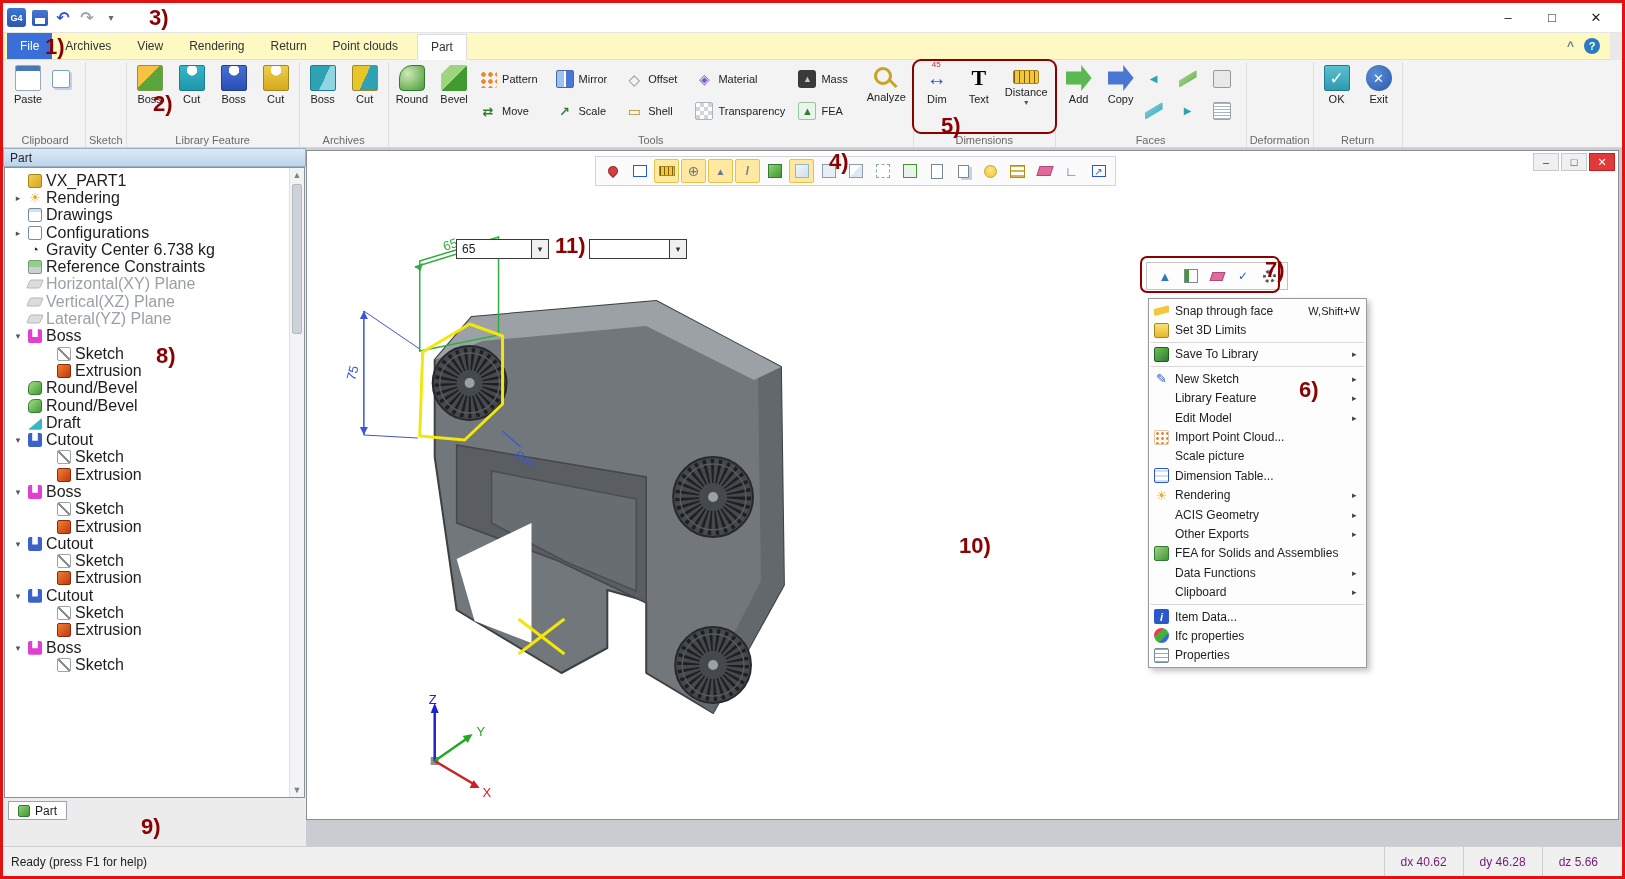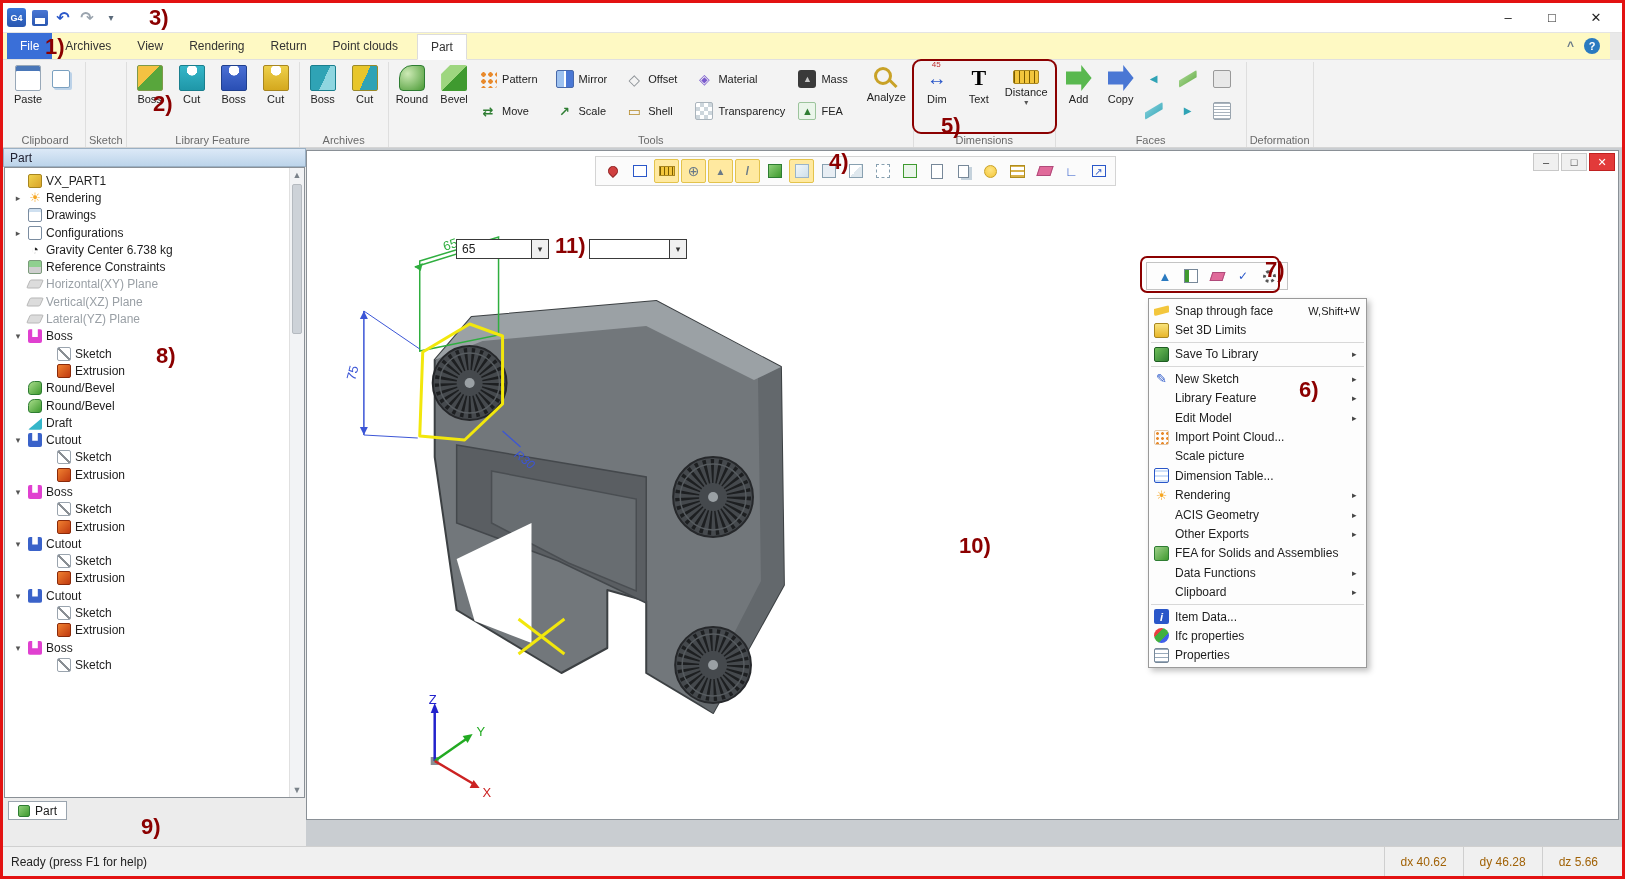--- a/index.html
+++ b/index.html
@@ -124,21 +124,21 @@
   
   .workspace{position:absolute;left:0;right:0;top:145px;bottom:30px;background:#c9cdd1}
 
   
   .left-panel{position:absolute;left:0;top:0;bottom:0;width:303px;background:#ececec}
   .panel-header{height:19px;background:linear-gradient(#dce9f7,#bcd4ea);border:1px solid #9ab0c4;
                 display:flex;align-items:center;padding:0 6px;font-size:12px;color:#223}
   .tree{position:absolute;left:1px;right:1px;top:19px;bottom:48px;background:#fff;border:1px solid #8a9096;overflow:hidden;padding:4px 0 0 0}
   .trow{display:flex;align-items:center;height:17.3px;padding-left:7px;gap:4px;white-space:nowrap}
   .tarrow{width:12px;font-size:9px;color:#555;text-align:center}
-  .tlabel{font-size:12px;color:#1d1d1d}
+  .tlabel{font-size:16px;color:#1d1d1d}
   .trow.ind{padding-left:36px}
   .trow.gray .tlabel{color:#9aa0a6}
   .tscroll{position:absolute;right:2px;top:20px;bottom:49px;width:15px;background:#f2f3f5;border-left:1px solid #e0e0e0}
   .tscroll .sarr{position:absolute;left:0;right:0;height:14px;color:#7a828a;font-size:9px;text-align:center;line-height:14px}
   .tscroll .sarr.down{bottom:0}
   .tthumb{position:absolute;left:2px;right:2px;top:16px;height:150px;background:#cdd2d8;border:1px solid #b5bac0;border-radius:2px}
   .panel-tab{position:absolute;left:5px;bottom:26px;height:19px;border:1px solid #9aa4ae;background:#fff;
              display:flex;align-items:center;gap:5px;padding:0 9px;font-size:12px}
   .ptab-ic{width:12px;height:12px;background:linear-gradient(135deg,#8fd07a,#3f9a2f);border:1px solid #2e7d32;border-radius:2px}
 
@@ -231,21 +231,21 @@
   .v-m-itemdata::before{content:"i";color:#fff;font-style:italic;font-weight:bold;font-size:11px}
   .v-m-ifc{background:linear-gradient(135deg,#e84040 33%,#40b040 33% 66%,#4060e8 66%);border-radius:50%}
   .v-m-props{background:#fff;border:1px solid #778899;background-image:repeating-linear-gradient(0deg,#99aabb 0 1px,transparent 1px 4px)}
 
   .annbox2{position:absolute;left:833px;top:105px;width:140px;height:37px;border:2px solid #8b0000;border-radius:7px;z-index:17;pointer-events:none}
 
   
   .statusbar{position:absolute;left:0;right:0;bottom:0;height:30px;background:#f0f0f0;border-top:1px solid #d0d0d0;
              display:flex;align-items:center;padding:0 8px;font-size:12px;color:#222}
   .sb-right{margin-left:auto;display:flex;height:100%;align-items:center}
-  .scoord{border-left:1px solid #cfcfcf;padding:0 16px;height:100%;display:flex;align-items:center;font-size:12px;color:#a16207}
+  .scoord{border-left:1px solid #cfcfcf;padding:0 16px;height:100%;display:flex;align-items:center;font-size:12px;color:#701a75}
 
   
   .ann{position:absolute;color:#8b0000;font-weight:bold;font-size:22px;z-index:100;pointer-events:none}
 
   svg text{font-family:"Liberation Sans","DejaVu Sans",sans-serif}
 </style>
 </head>
 <body>
 
 <div class="titlebar">
@@ -533,20 +533,37 @@
           <span class="rarrow"></span>
         </div>
       </div>
     <div class="rgl">Faces</div>
   </div>
 
   <div class="rgroup">
     <div class="rgl">Deformation</div>
   </div>
 
+  <div class="rgroup">
+    <div class="rbtns">
+
+        <div class="rbtn big">
+          <span class="ic v-ok"></span>
+          <span class="rlabel">OK</span>
+          <span class="rarrow"></span>
+        </div>
+
+        <div class="rbtn big">
+          <span class="ic v-exit"></span>
+          <span class="rlabel">Exit</span>
+          <span class="rarrow"></span>
+        </div>
+      </div>
+    <div class="rgl">Return</div>
+  </div>
 
 </div>
 
 <div class="workspace">
 
   <div class="left-panel">
     <div class="panel-header">
       <span>Part</span>
     </div>
     <div class="tree">

